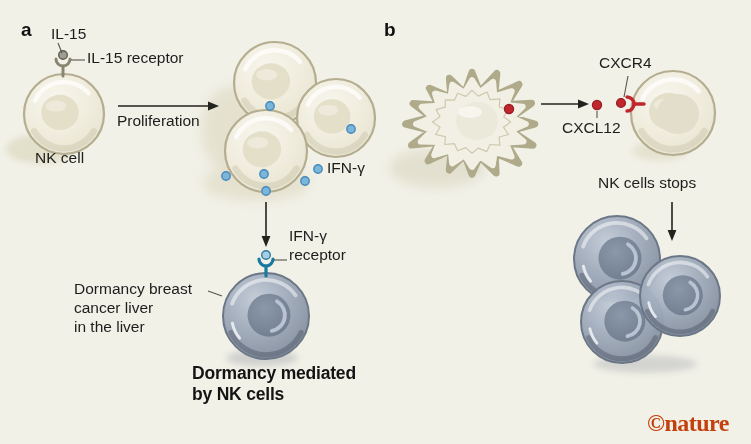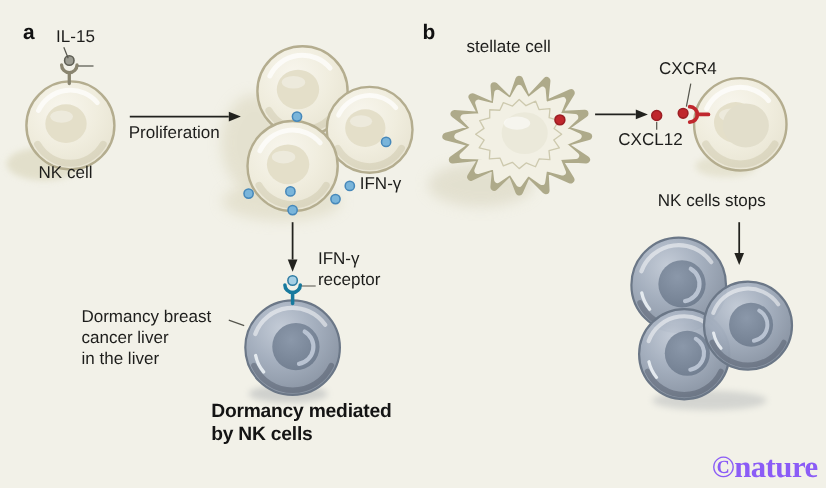--- a/index.html
+++ b/index.html
@@ -13,21 +13,21 @@
     position:absolute;font-size:15.5px;line-height:1.2;color:#1d1d1b;
     white-space:nowrap;
   }
   .panel-letter{position:absolute;font-size:19px;font-weight:700;color:#111;}
   .caption{
     position:absolute;font-size:17.5px;font-weight:700;color:#141414;
     letter-spacing:-0.2px;white-space:nowrap;
   }
   .credit{
     position:absolute;font-family:"Liberation Serif","DejaVu Serif",serif;
-    font-size:28px;font-weight:600;color:#8b5cf6;letter-spacing:-0.5px;
+    font-size:24px;font-weight:600;color:#c2410c;letter-spacing:-0.5px;
   }
 </style>
 </head>
 <body>
 
 <div class="stage">
 
   <svg id="art" width="751" height="444" viewBox="0 0 751 444">
     <defs>
       <radialGradient id="gb" cx="40%" cy="33%" r="75%">
@@ -180,31 +180,31 @@
         <path d="M712.6,311.2 A36.0,36.0 0 0 1 647.4,311.2" stroke="rgba(62,72,88,0.38)" stroke-width="4.8" fill="none" stroke-linecap="round"></path>
         <circle cx="682.8" cy="295.2" r="20" fill="url(#gn2)"></circle>
         <path d="M690.2,282.4 A14.8,14.8 0 0 1 685.4,309.8" stroke="#b9c3d2" stroke-width="3.5999999999999996" fill="none" stroke-linecap="round"></path>
         <path d="M648.4,284.5 A33.6,33.6 0 0 1 707.5,276.7" stroke="rgba(255,255,255,0.5)" stroke-width="3.5999999999999996" fill="none" stroke-linecap="round"></path>
         <path d="M655.5,316.6 A32.0,32.0 0 0 1 648.7,302.7" stroke="rgba(240,244,248,0.85)" stroke-width="2.8000000000000003" fill="none" stroke-linecap="round"></path>
       </g>
     </svg>
 
   <div class="panel-letter" style="left:21px;top:19px">a</div>
   <div class="lbl" style="left:51px;top:25px">IL-15</div>
+  <div class="lbl" style="left:87px;top:49px">IL-15 receptor</div>
   <div class="lbl" style="left:35px;top:149px">NK cell</div>
   <div class="lbl" style="left:117px;top:112px">Proliferation</div>
   <div class="lbl" style="left:327px;top:159px">IFN-γ</div>
   <div class="lbl" style="left:289px;top:227px">IFN-γ</div>
   <div class="lbl" style="left:289px;top:246px">receptor</div>
   <div class="lbl" style="left:74px;top:280px">Dormancy breast</div>
   <div class="lbl" style="left:74px;top:299px">cancer liver</div>
   <div class="lbl" style="left:74px;top:318px">in the liver</div>
   <div class="caption" style="left:192px;top:363px">Dormancy mediated</div>
   <div class="caption" style="left:192px;top:384px">by NK cells</div>
 
   <div class="panel-letter" style="left:384px;top:19px">b</div>
-  <div class="lbl" style="left:424px;top:34px">stellate cell</div>
   <div class="lbl" style="left:599px;top:54px">CXCR4</div>
   <div class="lbl" style="left:562px;top:119px">CXCL12</div>
   <div class="lbl" style="left:598px;top:174px">NK cells stops</div>
 
   <div class="credit" style="left:647px;top:410px">©nature</div>
 </div>
 
 </body></html>

